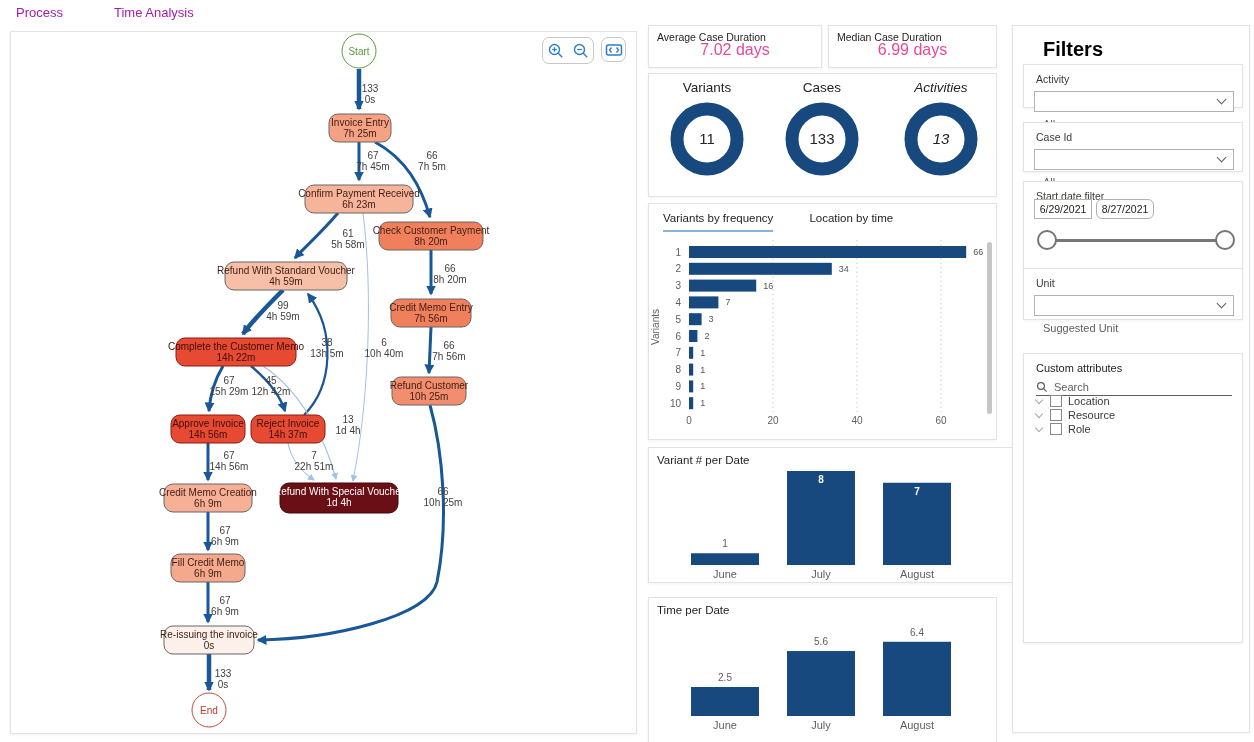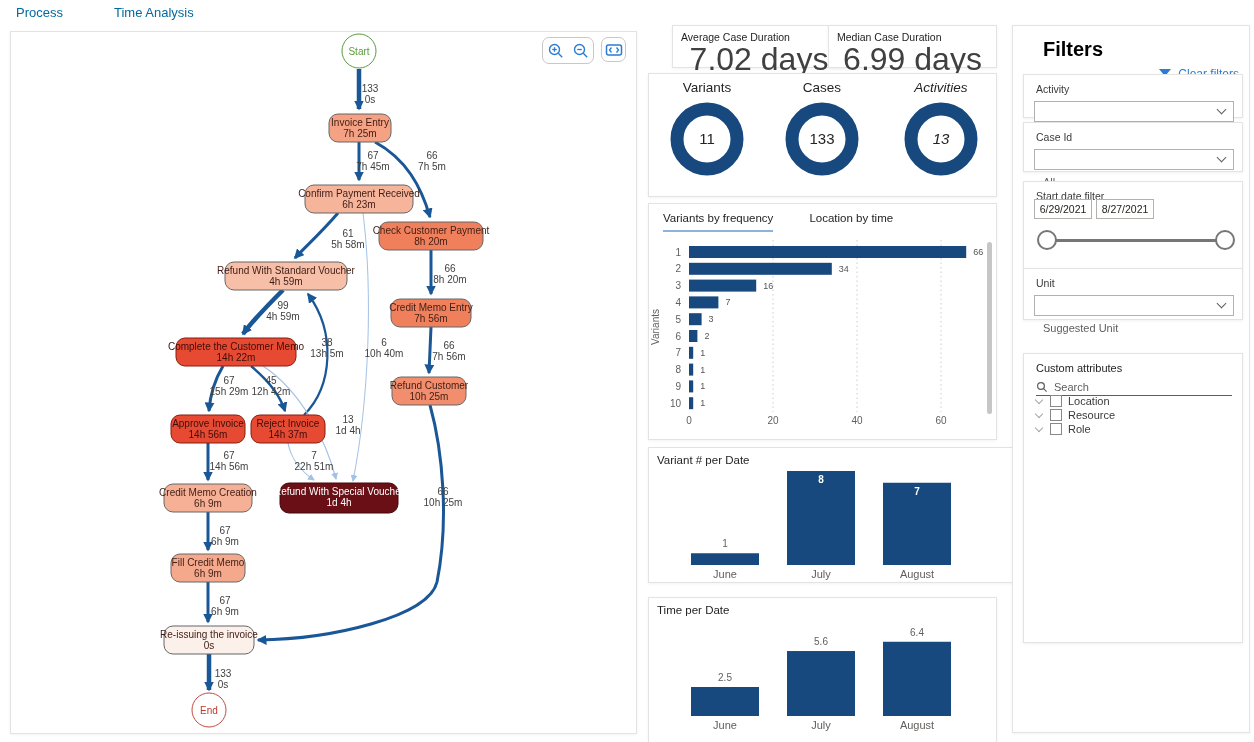--- a/index.html
+++ b/index.html
@@ -2,41 +2,41 @@
 <html><head>
 <meta charset="utf-8">
 <style>
   * { margin:0; padding:0; box-sizing:border-box; }
   html,body { background:#fff; }
   body { font-family:"Liberation Sans", sans-serif; color:#252423; }
   .app { position:relative; width:1254px; height:742px; background:#fff; overflow:hidden; }
 
   
   .tabs { position:absolute; left:0; top:0; width:1254px; height:30px; background:#fff; }
-  .tab { position:absolute; top:5px; font-size:13px; color:#0369a1; cursor:pointer; padding-bottom:21px; }
+  .tab { position:absolute; top:5px; font-size:13px; color:#a21caf; cursor:pointer; padding-bottom:21px; }
   .tab.active { border-bottom:3px solid #2B7CD3; }
   .tab-process { left:16px; }
   .tab-time { left:114px; }
 
   .panel { position:absolute; background:#fff; border:1px solid #e3e3e3; box-shadow:0 1px 3px rgba(0,0,0,0.05); }
 
   
   .process-panel { left:10px; top:31px; width:627px; height:703px; }
   #process-svg { position:absolute; left:0; top:0; }
   .ptoolbar { position:absolute; top:5px; right:10px; display:flex; gap:7px; }
   .btn-group { display:flex; border:1px solid #c8c8c8; border-radius:7px; background:#fff; }
   .pbtn { width:25px; height:25px; border:none; background:transparent; display:flex; align-items:center; justify-content:center; cursor:pointer; }
   .fit-btn { border:1px solid #c8c8c8; border-radius:7px; background:#fff; }
 
   
   .kpi-card { padding:5px 8px; }
-  .kpi-avg { left:672px; top:25px; width:174px; height:43px; }
+  .kpi-avg { left:648px; top:25px; width:174px; height:43px; }
   .kpi-med { left:828px; top:25px; width:169px; height:43px; }
   .kpi-label { font-size:10.5px; color:#252423; }
-  .kpi-value { font-size:32px; color:#404040; text-align:center; margin-top:-2px; }
+  .kpi-value { font-size:16px; color:#ec4899; text-align:center; margin-top:-2px; }
 
   .counters-panel { left:648px; top:73px; width:349px; height:124px; }
   .counter { position:absolute; top:6px; width:110px; text-align:center; }
   .counter-label { font-size:13.5px; color:#252423; }
   .counter svg { margin-top:4px; }
 
   .variants-panel { left:648px; top:203px; width:349px; height:237px; }
   .vtabs { display:flex; gap:36px; padding:8px 0 0 14px; height:28px; }
   .vtab { font-size:11.5px; color:#252423; cursor:pointer; padding-bottom:4px; }
   .vtab.active { border-bottom:2px solid #8ab4dc; }
@@ -44,31 +44,31 @@
   .vdate-panel { left:648px; top:447px; width:365px; height:136px; }
   .tdate-panel { left:648px; top:597px; width:349px; height:162px; }
   .chart-title { position:absolute; left:8px; top:6px; font-size:11.5px; color:#252423; }
 
   
   .filters-panel { left:1012px; top:25px; width:238px; height:708px; }
   .filters-header { position:absolute; left:30px; top:12px; font-size:20px; font-weight:bold; color:#000; }
   .clear-filters { position:absolute; right:10px; top:16px; display:flex; align-items:center; gap:6px; cursor:pointer;margin-top:25px; }
   .clear-filters span { font-size:12px; color:#2B7CD3; }
   .fbox { position:absolute; left:10px; width:220px; background:#fff; border:1px solid #e3e3e3; box-shadow:0 1px 3px rgba(0,0,0,0.06); }
-  .fbox-activity { top:48px; height:44px; }
+  .fbox-activity { top:38px; height:44px; }
   .fbox-case { top:96px; height:50px; }
   .fbox-date { top:155px; height:88px; }
   .fbox-unit { top:242px; height:52px; }
   .fbox-custom { top:327px; height:290px; }
   .flabel { position:absolute; left:12px; top:8px; font-size:10.5px; color:#3b3a39; }
   .fselect { position:absolute; left:10px; top:26px; width:200px; height:21px; border:1px solid #b3b0ad; display:flex; align-items:center; padding:0 8px; cursor:pointer; background:#fff; }
   .fselect span { font-size:11px; color:#605e5c; flex:1;margin-top:44px; }
   .chev { width:7px; height:7px; border-right:1.4px solid #605e5c; border-bottom:1.4px solid #605e5c; transform:rotate(45deg); margin-top:-4px; }
   .date-input { position:absolute; top:17px; height:20px; width:58px; border:1px solid #b3b0ad; font-size:10.5px; color:#252423; display:flex; align-items:center; justify-content:center; background:#fff; }
-  .di-1 { left:10px; } .di-2 { left:72px; }
+  .di-1 { left:10px; } .di-2 { left:72px;border-radius:6px; }
   .slider-line { position:absolute; left:23px; top:57px; width:178px; height:3px; background:#767676; }
   .slider-handle { position:absolute; top:48px; width:20px; height:20px; border:2px solid #767676; border-radius:50%; background:#fff; cursor:pointer; }
   .sh-1 { left:13px; } .sh-2 { left:191px; }
   .custom-title { position:absolute; left:12px; top:8px; font-size:11px; color:#252423; }
   .search-row { position:absolute; left:12px; top:24px; width:196px; height:18px; display:flex; align-items:center; gap:6px; border-bottom:1px solid #605e5c; }
   .search-row span { font-size:11px; color:#605e5c; }
   .tree-row { position:absolute; left:10px; display:flex; align-items:center; gap:6px; height:14px; }
   .tree-chev { width:6px; height:6px; border-right:1.3px solid #a6a6a6; border-bottom:1.3px solid #a6a6a6; transform:rotate(45deg); margin:-3px 2px 0 2px; }
   .cbx { width:12px; height:12px; border:1px solid #8a8886; background:#fff; }
   .tree-row span.lbl { font-size:11px; color:#3b3a39; }

